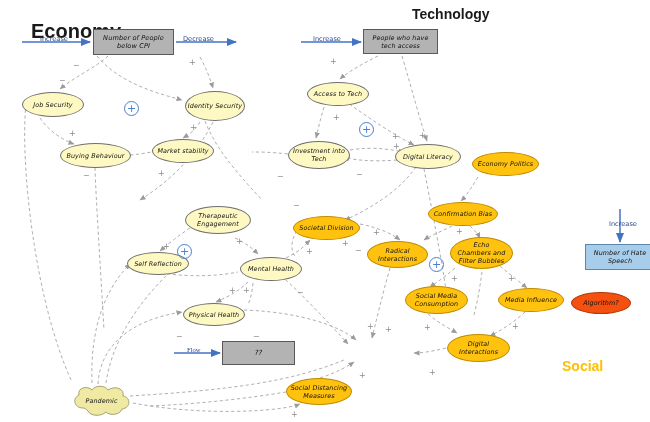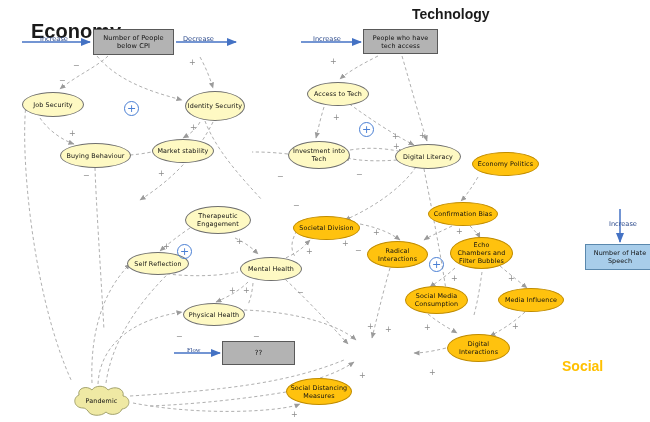--- a/index.html
+++ b/index.html
@@ -39,20 +39,21 @@
     display: flex;
     align-items: center;
     justify-content: center;
     text-align: center;
     box-sizing: border-box;
     font-size: 6.4px;
     line-height: 1.25;
     color: #111111;
     letter-spacing: 0.1px;
     font-family: "DejaVu Sans", sans-serif;
+    font-style: italic;
   }
   .ellipse {
     border-radius: 50%;
     border: 1px solid #6f6f6f;
     background: #fef9c3;
   }
   .ellipse.yellow {
     background: #ffc20e;
     border-color: #c08c00;
   }
@@ -254,20 +255,21 @@
 
   <div class="node ellipse yellow" style="left:405px; top:286px; width:63px; height:28px; padding:0 4px;">Social Media Consumption</div>
 
   <div class="node ellipse yellow" style="left:498px; top:288px; width:66px; height:24px;">Media Influence</div>
 
   <div class="node ellipse yellow" style="left:447px; top:334px; width:63px; height:28px; padding:0 4px;">Digital Interactions</div>
 
 
   <div class="node ellipse yellow" style="left:286px; top:378px; width:66px; height:27px; padding:0 3px;">Social Distancing Measures</div>
 
+  <div class="node ellipse orange" style="left:571px; top:292px; width:60px; height:22px;">Algorithm?</div>
 
   <div class="loopmark" style="left:124px; top:101px;"></div>
   <div class="loopmark" style="left:359px; top:122px;"></div>
   <div class="loopmark" style="left:177px; top:244px;"></div>
   <div class="loopmark" style="left:429px; top:257px;"></div>
 
   <div id="polarity-layer">
       <div class="polarity" style="left: 73px; top: 62px;">−</div>
       <div class="polarity" style="left: 59px; top: 77px;">−</div>
       <div class="polarity" style="left: 189px; top: 59px;">+</div>

